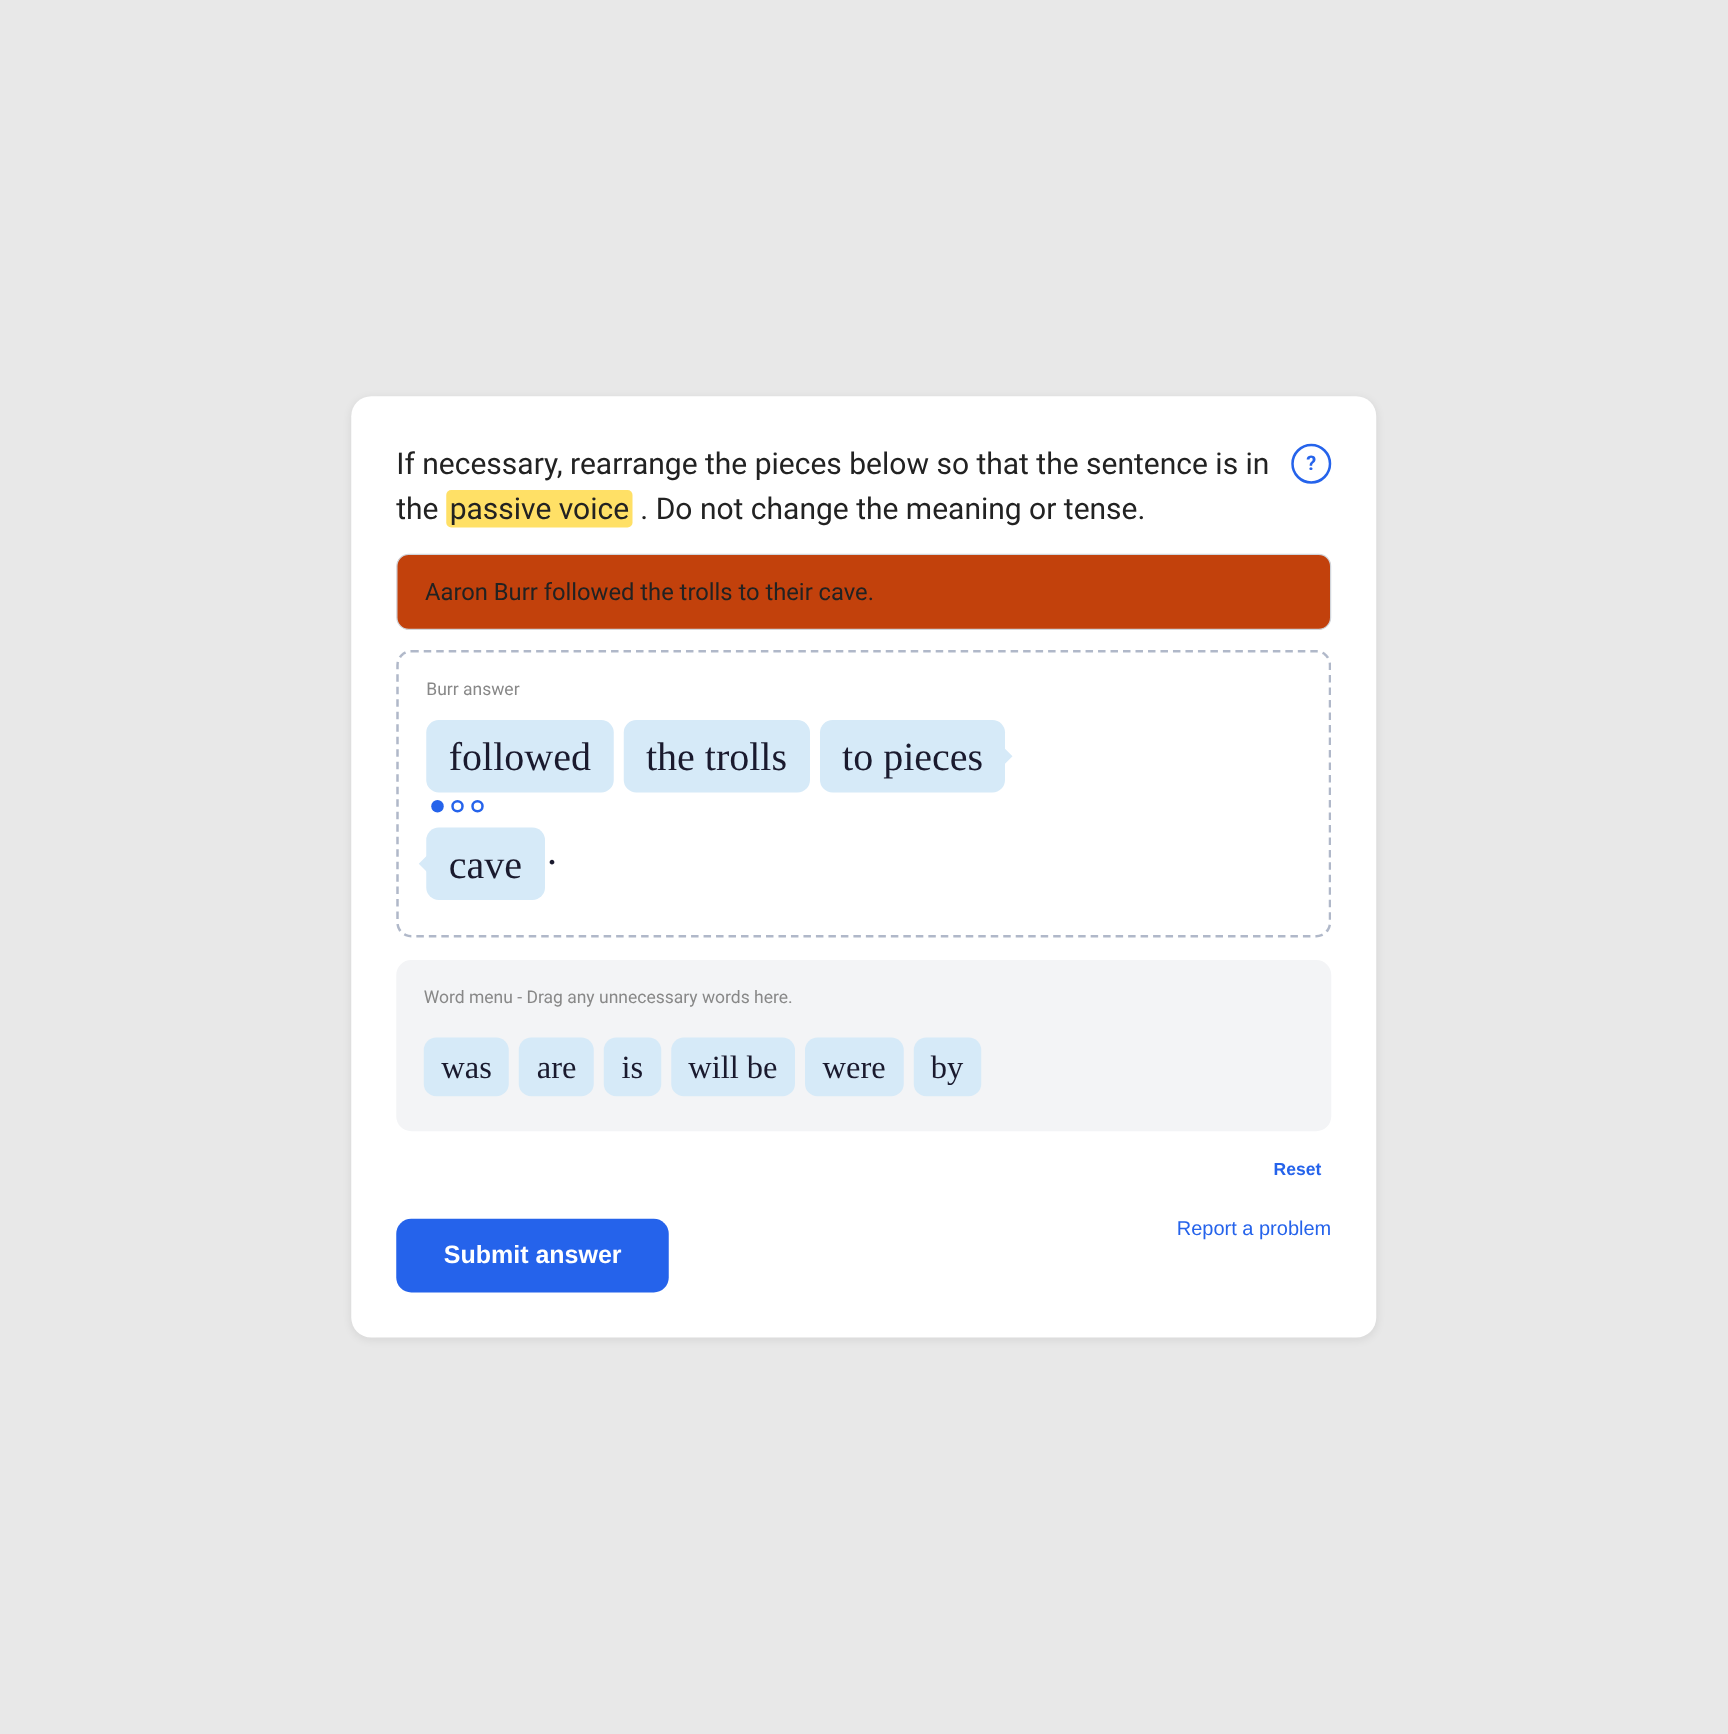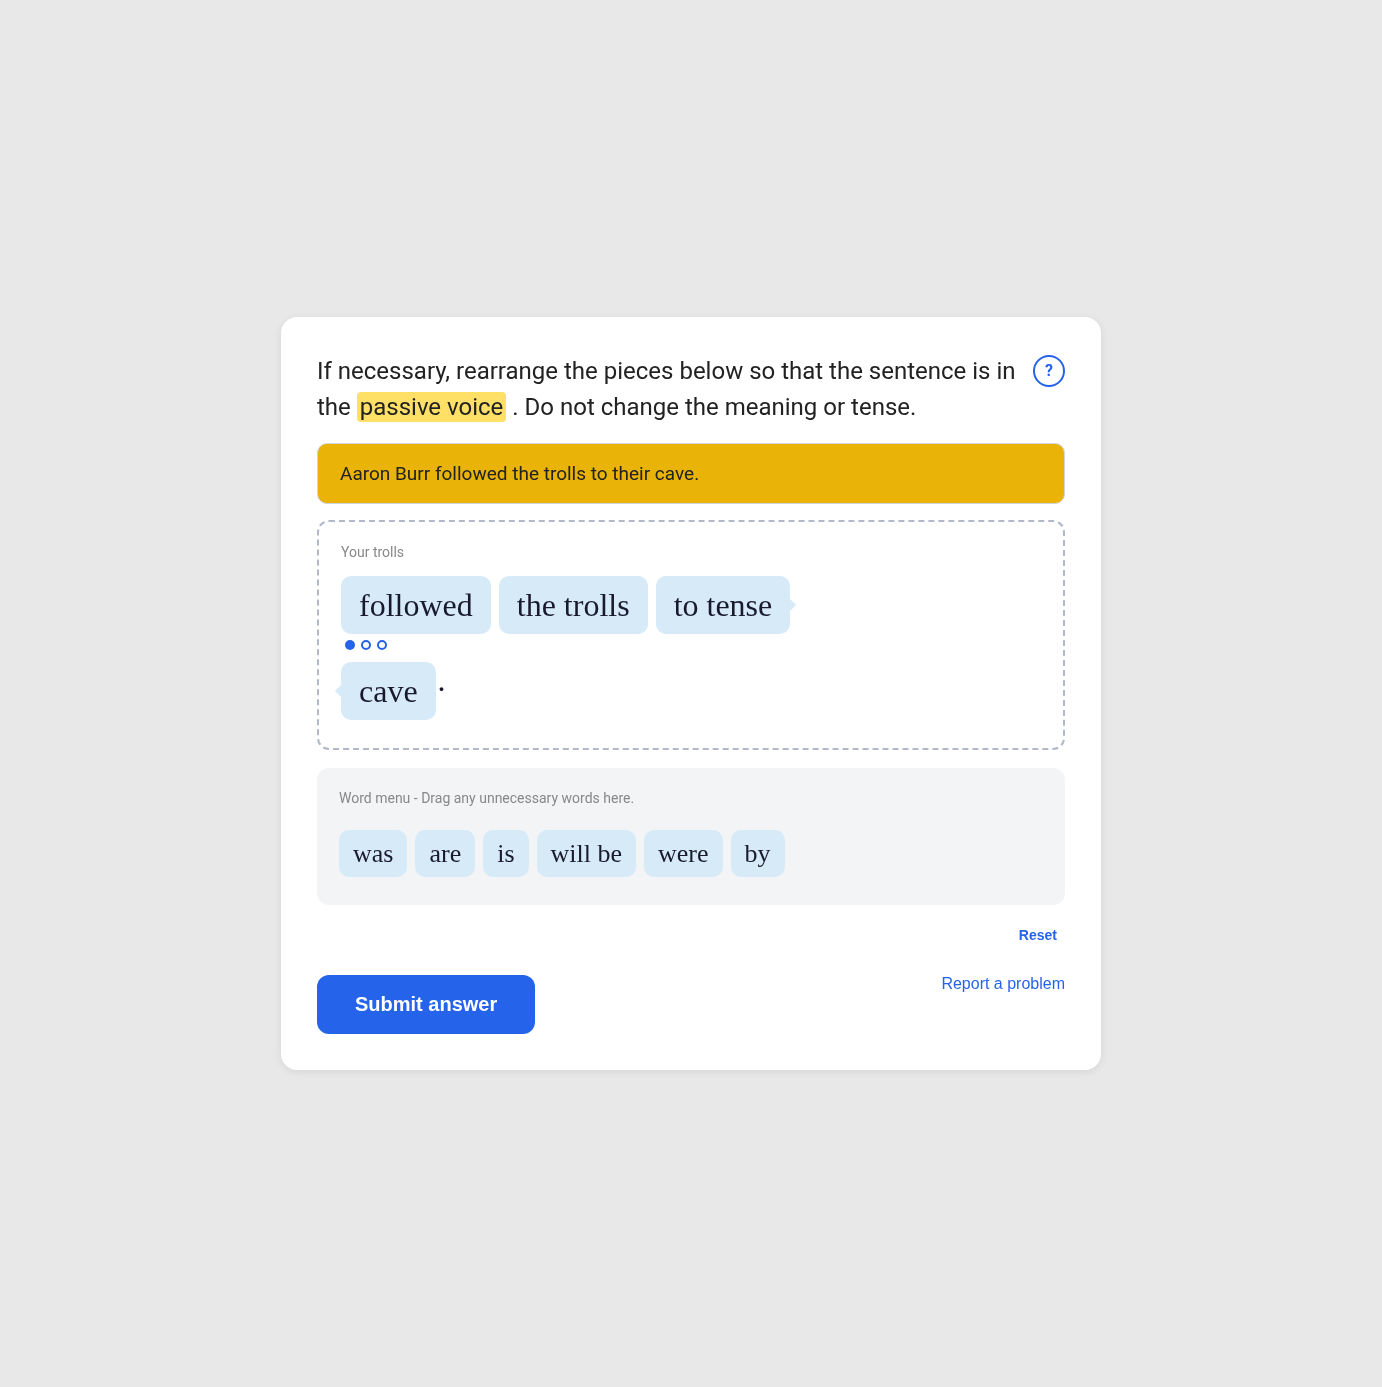--- a/index.html
+++ b/index.html
@@ -64,21 +64,21 @@
       margin-top: 2px;
     }
 
     .sentence-box {
       border: 1.5px solid #d1d5db;
       border-radius: 10px;
       padding: 18px 22px;
       font-size: 19px;
       color: #222;
       margin-bottom: 16px;
-      background: #eab308;
+      background: #c2410c;
     }
 
     .answer-area {
       border: 2px dashed #b0b8c9;
       border-radius: 12px;
       padding: 22px 22px 28px 22px;
       margin-bottom: 18px;
       background: #fff;
       min-height: 180px;
     }
@@ -257,26 +257,26 @@
       <span>. Do not change the meaning or tense.</span>
     </div>
     <div class="help-icon">?</div>
   </div>
 
   <div class="sentence-box">
     <span>Aaron Burr followed the trolls to their cave.</span>
   </div>
 
   <div class="answer-area">
-    <div class="area-label">Your trolls</div>
+    <div class="area-label">Burr answer</div>
 
     <div class="word-tokens-row">
       <div class="word-token">followed</div>
       <div class="word-token">the trolls</div>
-      <div class="word-token has-notch-right">to tense</div>
+      <div class="word-token has-notch-right">to pieces</div>
     </div>
 
     <div class="dots-row">
       <div class="dot filled"></div>
       <div class="dot empty"></div>
       <div class="dot empty"></div>
     </div>
 
     <div class="word-row-2">
       <div class="word-token has-notch-left">cave</div>

